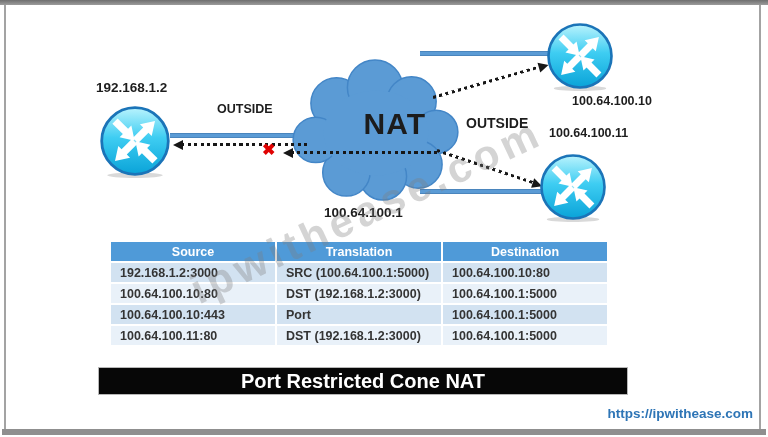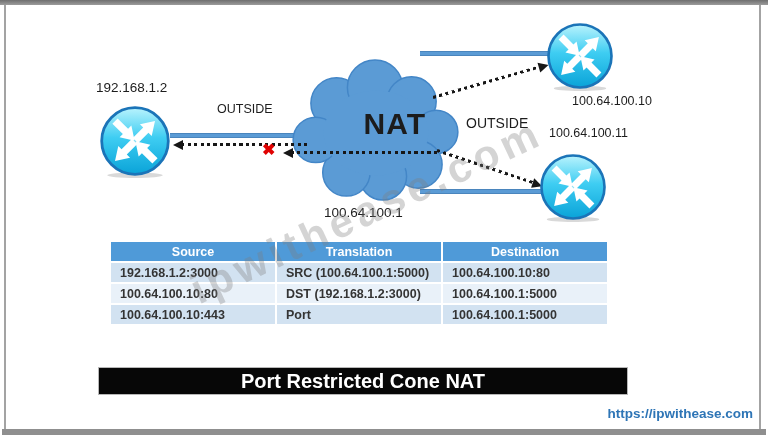--- a/index.html
+++ b/index.html
@@ -5,21 +5,21 @@
   html,body{margin:0;padding:0;background:#e8e8e8;}
   .stage{
     position:relative;width:768px;height:437px;background:#ffffff;
     font-family:"Liberation Sans", sans-serif;overflow:hidden;
   }
   
   .frame-top{position:absolute;left:0;top:0;right:0;height:5px;background:linear-gradient(#6f6f6f,#9c9c9c);z-index:100;}
   .frame-bottom{position:absolute;left:2px;right:2px;bottom:2px;height:6px;background:#8f8f8f;z-index:100;}
   .frame-left{position:absolute;left:4px;top:5px;bottom:8px;width:2px;background:#a3a3a3;z-index:100;}
   .frame-right{position:absolute;right:7px;top:5px;bottom:8px;width:2px;background:#a3a3a3;z-index:100;}
-  .lbl{position:absolute;font-weight:normal;color:#1d1d1d;white-space:nowrap;z-index:20;}
+  .lbl{position:absolute;font-weight:bold;color:#1d1d1d;white-space:nowrap;z-index:20;}
   .solid-link{position:absolute;height:3px;background:#5b9bd5;border-top:1px solid #4a85bd;border-bottom:1px solid #4a85bd;z-index:5;}
   .dots{position:absolute;height:3px;background:repeating-linear-gradient(90deg,#171717 0 3px,transparent 3px 6.5px);z-index:12;}
   .arr-r{position:absolute;right:-8px;top:50%;transform:translateY(-50%);width:0;height:0;
          border-left:10px solid #171717;border-top:5px solid transparent;border-bottom:5px solid transparent;}
   .arr-l{position:absolute;left:-8px;top:50%;transform:translateY(-50%);width:0;height:0;
          border-right:10px solid #171717;border-top:5px solid transparent;border-bottom:5px solid transparent;}
   .blocked-x{position:absolute;left:262px;top:142px;font-size:16px;font-weight:900;color:#e00202;z-index:25;line-height:16px;}
   .router{position:absolute;z-index:15;}
   .cloud{position:absolute;left:292px;top:56px;z-index:8;}
   .nat-text{position:absolute;left:326px;top:107px;width:100px;text-align:right;
@@ -164,20 +164,25 @@
       <tr class="even">
         <td>100.64.100.10:80</td>
         <td>DST (192.168.1.2:3000)</td>
         <td>100.64.100.1:5000</td>
       </tr>
       <tr class="odd">
         <td>100.64.100.10:443</td>
         <td>Port</td>
         <td>100.64.100.1:5000</td>
       </tr>
+      <tr class="even">
+        <td>100.64.100.11:80</td>
+        <td>DST (192.168.1.2:3000)</td>
+        <td>100.64.100.1:5000</td>
+      </tr>
     </tbody>
   </table>
 
   <div class="banner">Port Restricted Cone NAT</div>
 
   <a class="site-url" href="#">https://ipwithease.com</a>
 
 </div>
 
 </body></html>

